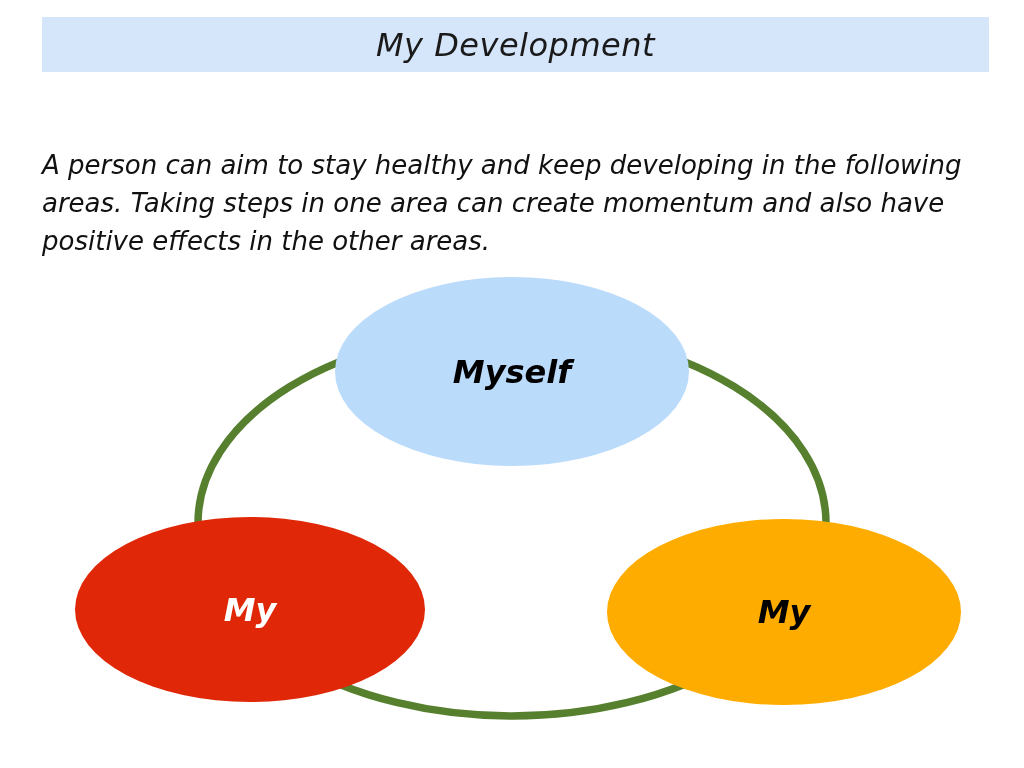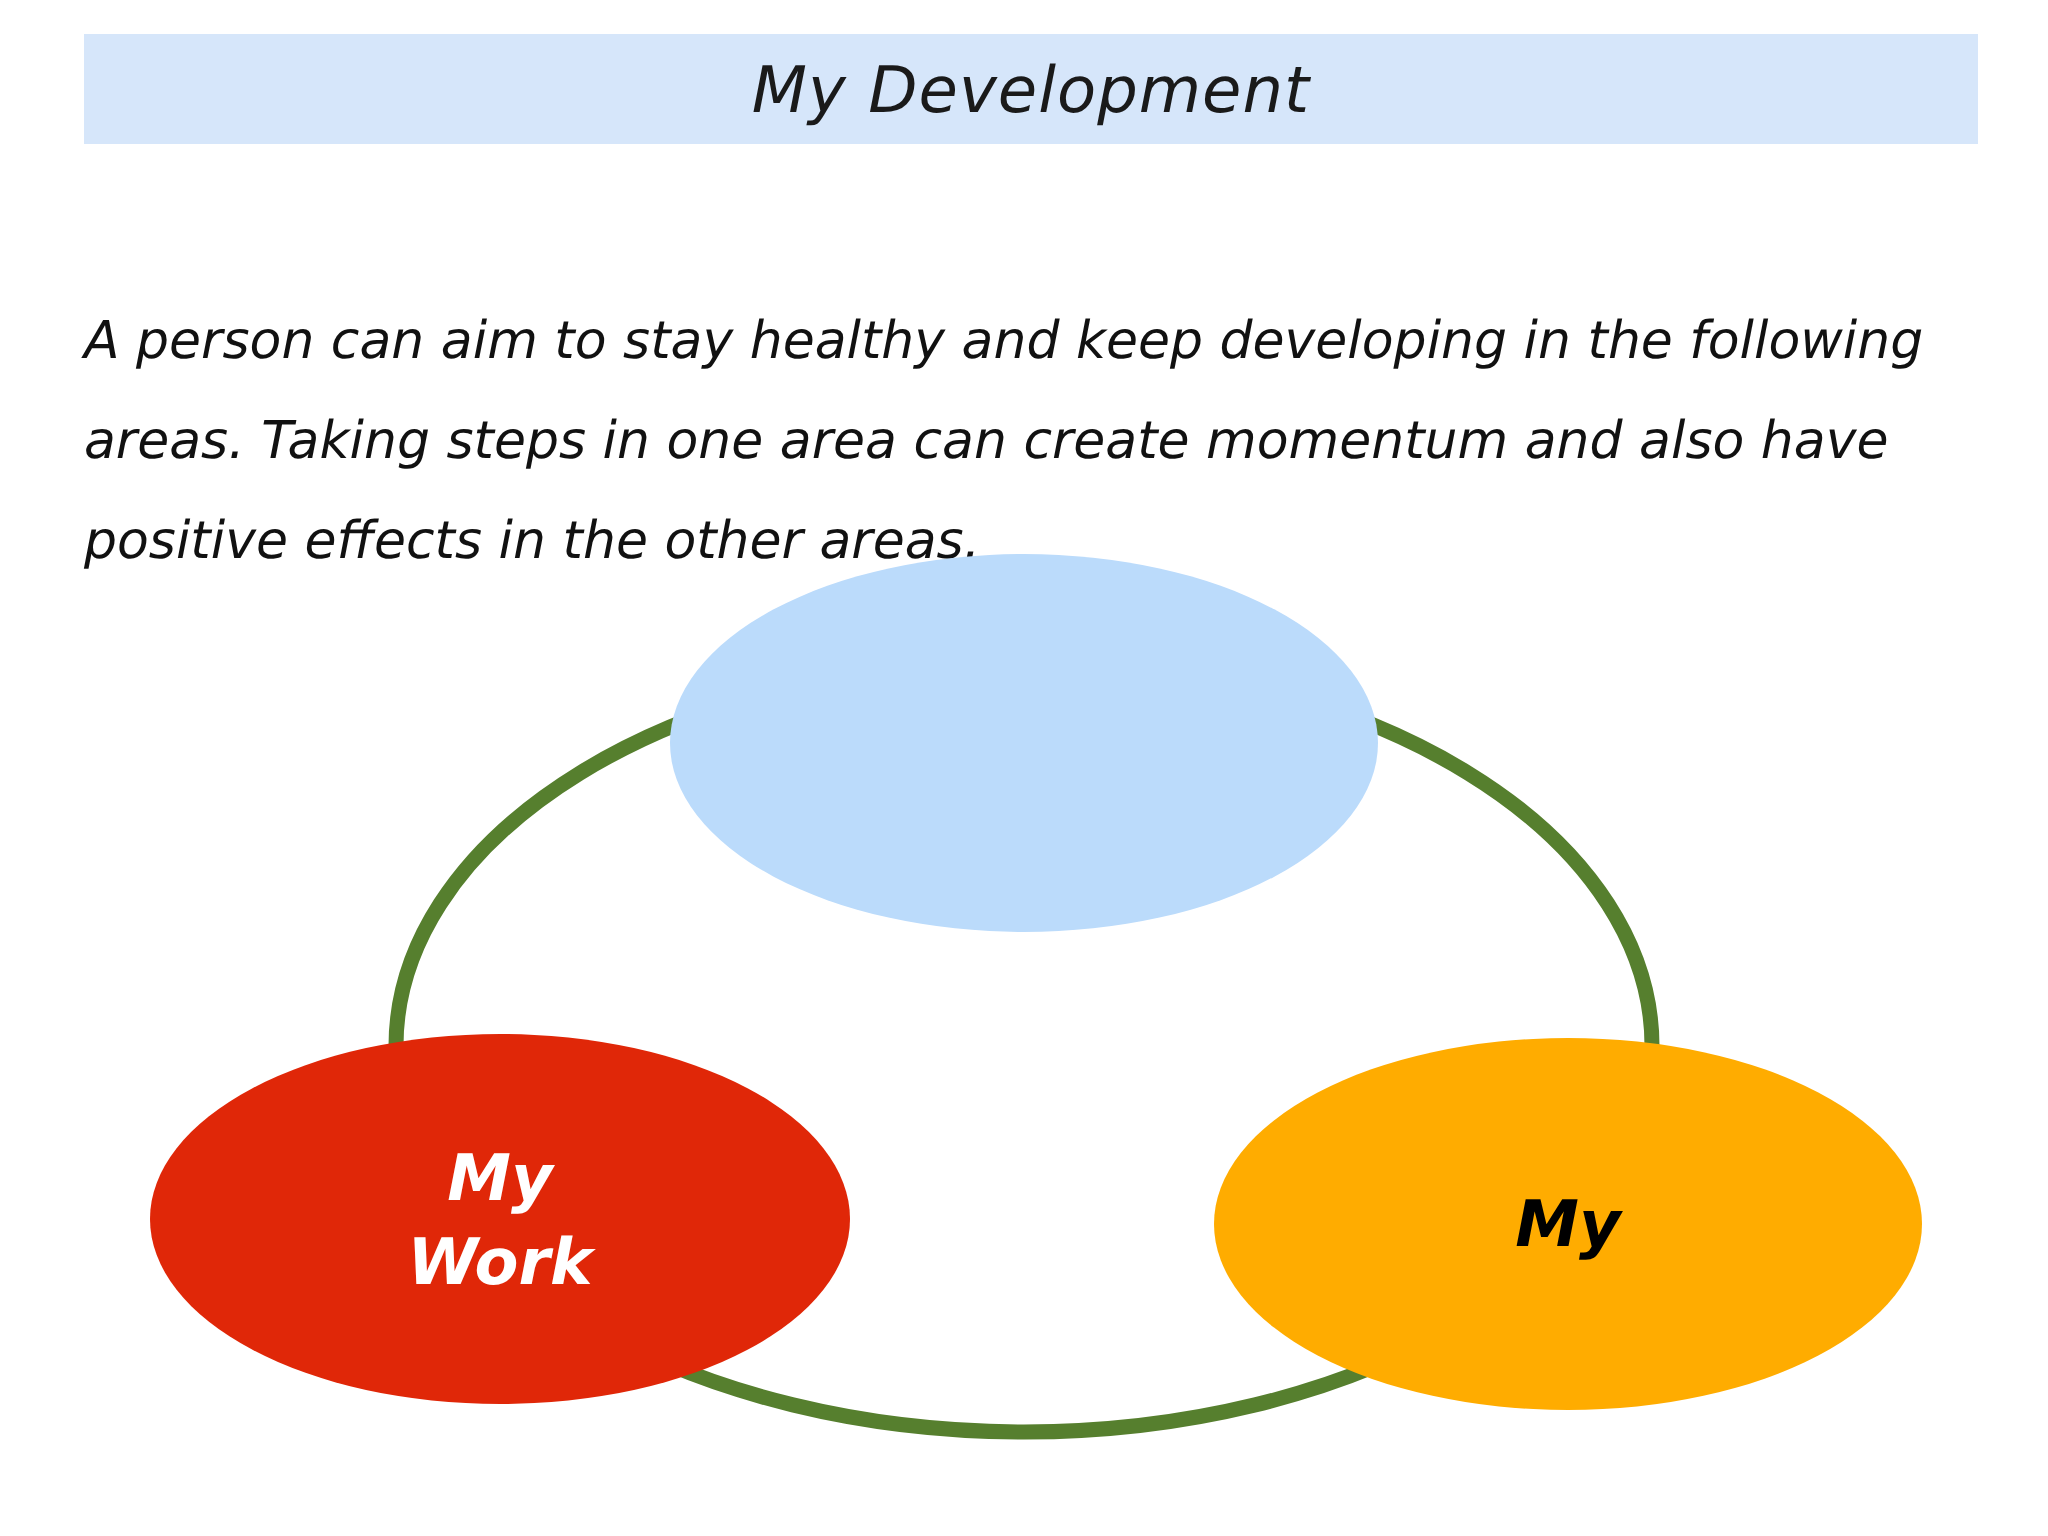--- a/index.html
+++ b/index.html
@@ -32,21 +32,21 @@
     color: #1a1a1a;
     letter-spacing: 0.5px;
   }
   .intro {
     position: absolute;
     left: 42px;
     top: 120px;
     width: 940px;
     font-style: italic;
     font-size: 26px;
-    line-height: 50px;
+    line-height: 38px;
     color: #111111;
   }
   .diagram-svg {
     position: absolute;
     left: 0;
     top: 0;
   }
   .node-label {
     position: absolute;
     display: flex;
@@ -92,23 +92,25 @@
 
   <p class="intro">A person can aim to stay healthy and keep developing in the following areas. Taking steps in one area can create momentum and also have positive effects in the other areas.</p>
 
   <svg class="diagram-svg" width="1024" height="768" viewBox="0 0 1024 768">
     <ellipse cx="512" cy="523" rx="314" ry="193" fill="none" stroke-width="7.5" stroke="#567f2e"></ellipse>
     <ellipse cx="512" cy="371.5" rx="177" ry="94.5" fill="#bbdbfb"></ellipse>
     <ellipse cx="250" cy="609.5" rx="175" ry="92.5" fill="#e02708"></ellipse>
     <ellipse cx="784" cy="612" rx="177" ry="93" fill="#ffac00"></ellipse>
   </svg>
 
+  <div class="node-label label-myself">
+    <span>Myself</span>
+  </div>
 
   <div class="node-label label-work">
     <span>My</span>
-    <span>Work</span>
   </div>
 
   <div class="node-label label-relationships">
     <span>My</span>
   </div>
 
 </div>
 
 </body></html>

